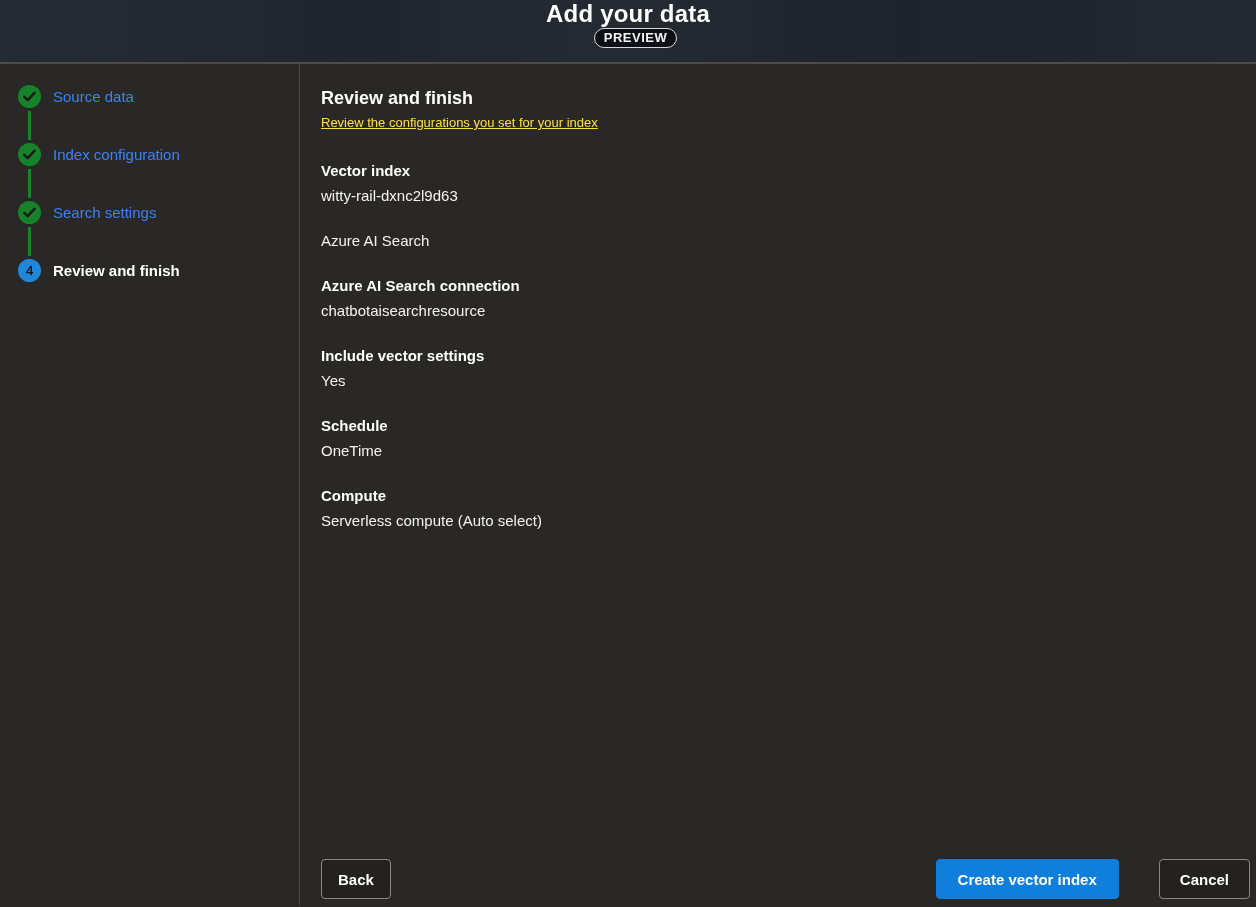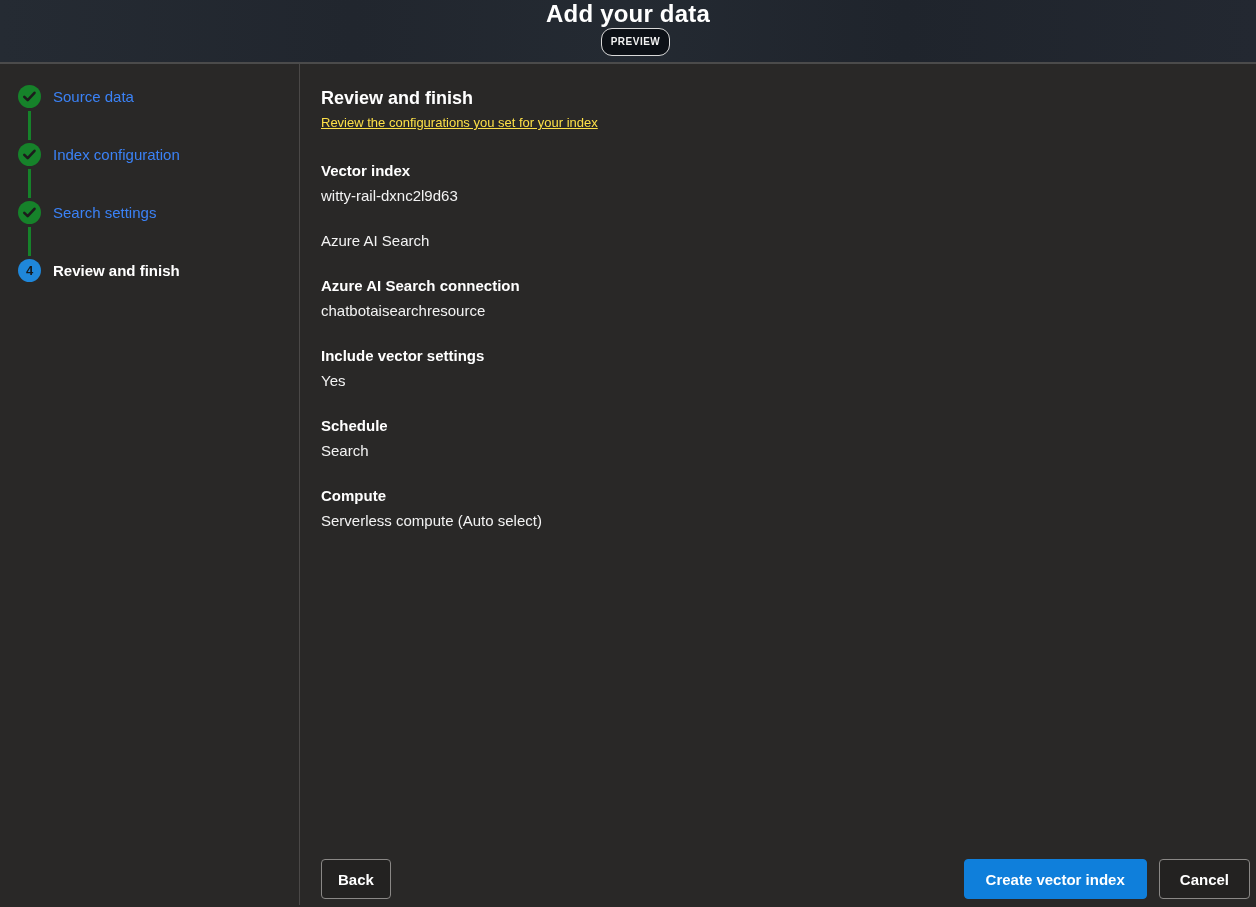--- a/index.html
+++ b/index.html
@@ -26,26 +26,26 @@
     border-bottom:2px solid #4b4b4b;
     display:flex;align-items:center;
     padding:0 20px;
     flex-direction:column;
   }
   .header-title{
     font-size:24px;font-weight:700;letter-spacing:.2px;
   }
   .preview-badge{
     margin-left:15px;
-    height:28px;line-height:18px;
+    height:20px;line-height:18px;
     padding:0 9px;
     border:1px solid #d9d9d9;
     border-radius:11px;
     background:#0d1117;
-    font-size:10px;font-weight:700;letter-spacing:.5px;
+    font-size:13px;font-weight:700;letter-spacing:.5px;
     color:#f2f2f2;
     display:inline-flex;align-items:center;
   }
   
   .app-body{display:flex;height:841px;}
   .sidebar{
     width:300px;flex:0 0 300px;
     border-right:1px solid var(--divider);
     padding:21px 0 0 18px;
   }
@@ -72,21 +72,21 @@
   }
   .main-title{font-size:18px;font-weight:700;line-height:26px;}
   .main-subtitle{font-size:13px;line-height:24px;color:#fde047;text-decoration:underline;}
   .fields{margin-top:23px;}
   .field{margin-bottom:20px;}
   .field-label{font-size:15px;font-weight:700;line-height:25px;}
   .field-value{font-size:15px;line-height:25px;color:#f3f3f3;}
   
   .footer{
     position:absolute;left:21px;right:6px;bottom:6px;
-    display:flex;align-items:flex-start;
+    display:flex;align-items:flex-start;gap:28px;
   }
   .spacer{flex:1;}
   button{
     font-family:"Liberation Sans", sans-serif;
     height:40px;border-radius:4px;
     font-size:15px;font-weight:600;
     color:#fff;cursor:pointer;
   }
   .btn-secondary{
     background:#232221;
@@ -168,21 +168,21 @@
       <div class="field">
         <div class="field-label">Azure AI Search connection</div>
         <div class="field-value">chatbotaisearchresource</div>
       </div>
       <div class="field">
         <div class="field-label">Include vector settings</div>
         <div class="field-value">Yes</div>
       </div>
       <div class="field">
         <div class="field-label">Schedule</div>
-        <div class="field-value">Search</div>
+        <div class="field-value">OneTime</div>
       </div>
       <div class="field">
         <div class="field-label">Compute</div>
         <div class="field-value">Serverless compute (Auto select)</div>
       </div>
     </div>
 
     <div class="footer">
       <button class="btn-secondary">Back</button>
       <div class="spacer"></div>

